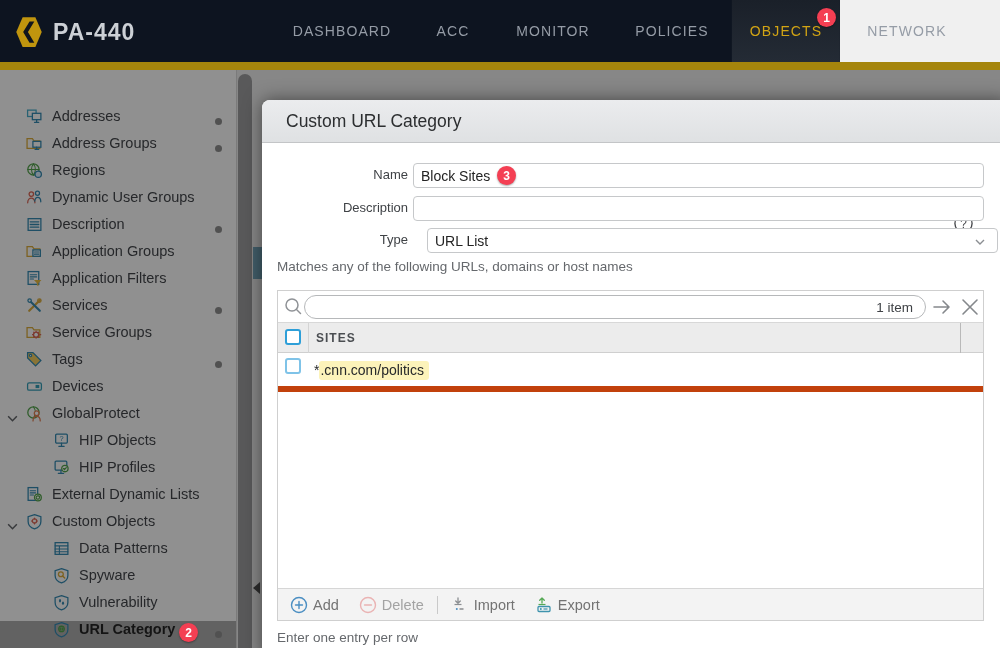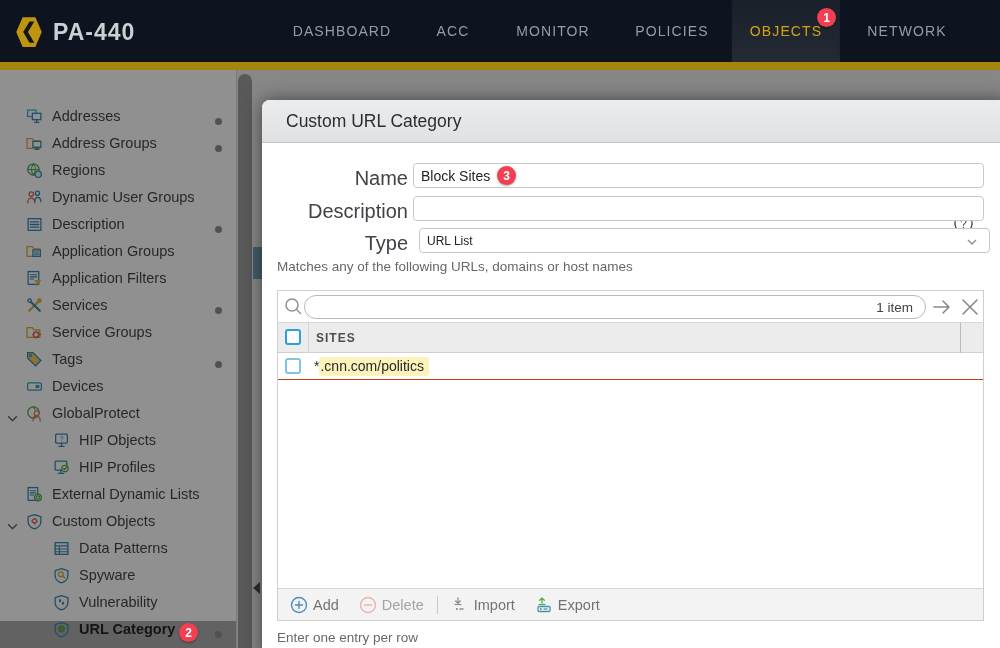--- a/index.html
+++ b/index.html
@@ -2,21 +2,21 @@
 <html><head>
 <meta charset="utf-8">
 <style>
   * { margin:0; padding:0; box-sizing:border-box; }
   html,body { background:#222; }
   .screen{
     position:relative; width:1000px; height:648px; overflow:hidden;
     font-family:"Liberation Sans", sans-serif; background:#f0f0f0;
   }
   
-  .topbar{ position:absolute; left:0; top:0; width:1000px; height:62px; background:#0d1420; z-index:10;}
+  .topbar{ position:absolute; left:0; top:0; width:840px; height:62px; background:#0d1420; z-index:10;}
   .brand{ position:absolute; left:14px; top:15px; display:flex; align-items:center; gap:9px;}
   .brand-name{ color:#ccd0d5; font-size:23px; font-weight:bold; letter-spacing:1px; }
   .nav-item{ position:absolute; top:0; height:62px; display:flex; align-items:center;
     color:#959ca6; font-size:14px; letter-spacing:1.1px; transform:translateX(-50%); padding:0 18px; cursor:pointer;}
   .nav-item.active{ color:#d2a414; background:linear-gradient(#1a2029,#242b35); }
   .goldstripe{ position:absolute; left:0; top:62px; width:1000px; height:8px; background:#a5850c; z-index:10;}
   .stepbadge{ position:absolute; width:19px; height:19px; border-radius:50%; background:#f43f53;
     color:#fff; font-size:12px; font-weight:bold; display:flex; align-items:center; justify-content:center;
     box-shadow:0 1px 2px rgba(0,0,0,.35); }
   
@@ -37,43 +37,43 @@
     border-top:6px solid transparent; border-bottom:6px solid transparent; border-right:7px solid #4a4a4a; }
   
   .dim{ position:absolute; left:0; top:70px; width:1000px; height:578px; background:rgba(10,10,12,.45); z-index:50; }
   
   .dialog{ position:absolute; left:262px; top:100px; width:748px; height:558px; background:#fff;
     border-radius:8px 8px 0 0; box-shadow:0 0 18px rgba(0,0,0,.5); z-index:100; }
   .dlg-header{ height:43px; background:linear-gradient(#ebecee,#dfe1e3); border-bottom:1px solid #c3c5c7;
     border-radius:8px 8px 0 0; display:flex; align-items:center; padding:0 24px; }
   .dlg-title{ font-size:17.5px; font-weight:normal; color:#2c2e30; }
   .help-btn{ position:absolute; right:36px; top:113px; width:21px; height:21px; cursor:pointer; }
-  .flabel{ position:absolute; width:146px; text-align:right; color:#3f4246; font-size:20px; }
+  .flabel{ position:absolute; width:146px; text-align:right; color:#3f4246; font-size:13px; }
   .tinput{ position:absolute; left:151px; width:571px; height:25px; border:1px solid #c6c8ca; border-radius:4px;
     font-family:"Liberation Sans",sans-serif; font-size:14px; color:#232323; padding:0 7px; background:#fff; outline:none;}
-  .selectbox{ position:absolute; left:157px; width:571px; height:25px; border:1px solid #c6c8ca; border-radius:4px;
-    font-size:12px; color:#232323; padding:0 7px; display:flex; align-items:center; background:#fff; cursor:pointer;}
+  .selectbox{ position:absolute; left:165px; width:571px; height:25px; border:1px solid #c6c8ca; border-radius:4px;
+    font-size:14px; color:#232323; padding:0 7px; display:flex; align-items:center; background:#fff; cursor:pointer;}
   .sel-chev{ position:absolute; right:10px; top:6px; color:#8b8e92; }
   .hint{ position:absolute; left:15px; color:#65686c; font-size:13.5px; }
   
   .widget{ position:absolute; left:15px; top:190px; width:707px; height:331px; border:1px solid #cfcfcf; background:#fff; }
   .search-row{ position:relative; height:32px; border-bottom:1px solid #d8d8d8; }
   .mag{ position:absolute; left:5px; top:5px; }
   .pill{ position:absolute; left:26px; top:4px; width:622px; height:24px; border:1px solid #b6b8ba; border-radius:12px;
     display:flex; align-items:center; padding:0 12px; }
   .pill input{ flex:1; border:none; outline:none; font-family:"Liberation Sans",sans-serif; font-size:13px; }
   .pill-count{ color:#3f4246; font-size:13.5px; }
   .sbtn{ position:absolute; top:5px; width:22px; height:22px; cursor:pointer; }
   .thead{ position:relative; height:30px; background:#ececec; border-bottom:1px solid #cfcfcf;
     display:flex; align-items:center; }
   .th-label{ position:absolute; left:38px; font-size:12px; font-weight:bold; letter-spacing:1px; color:#4b4e52; }
   .col-div1{ position:absolute; left:30px; top:0; width:1px; height:30px; background:#d4d4d4; }
   .col-div2{ position:absolute; left:682px; top:0; width:1px; height:30px; background:#b9b9b9; }
   .cb{ position:absolute; left:7px; top:6px; width:16px; height:16px; border:2px solid #2e9fd8; border-radius:3px; background:#fff; cursor:pointer;}
-  .trow{ position:relative; height:27px; border-bottom:1px solid #c2410c; display:flex; align-items:center; }
+  .trow{ position:relative; height:39px; border-bottom:6px solid #c2410c; display:flex; align-items:center; }
   .trow .cb{ top:5px; border-color:#7fc3e8; }
   .site-text{ position:absolute; left:36px; font-size:14px; color:#26282a; }
   .hl{ background:#fcf3ba; border-radius:3px; padding:1px 5px 2px 1px; }
   .tbody-space{ height:210px; }
   .wtoolbar{ position:absolute; left:0; bottom:0; width:705px; height:32px; background:#f3f3f3;
     border-top:1px solid #d6d6d6; display:flex; align-items:center; padding-left:5px; gap:6px;}
   .tool{ display:flex; align-items:center; gap:5px; font-size:14.5px; color:#737373; cursor:pointer; padding:0 7px;}
   .tool.disabled{ color:#a3a3a3; cursor:default; }
   .tool-div{ width:1px; height:18px; background:#c9c9c9; }
   

